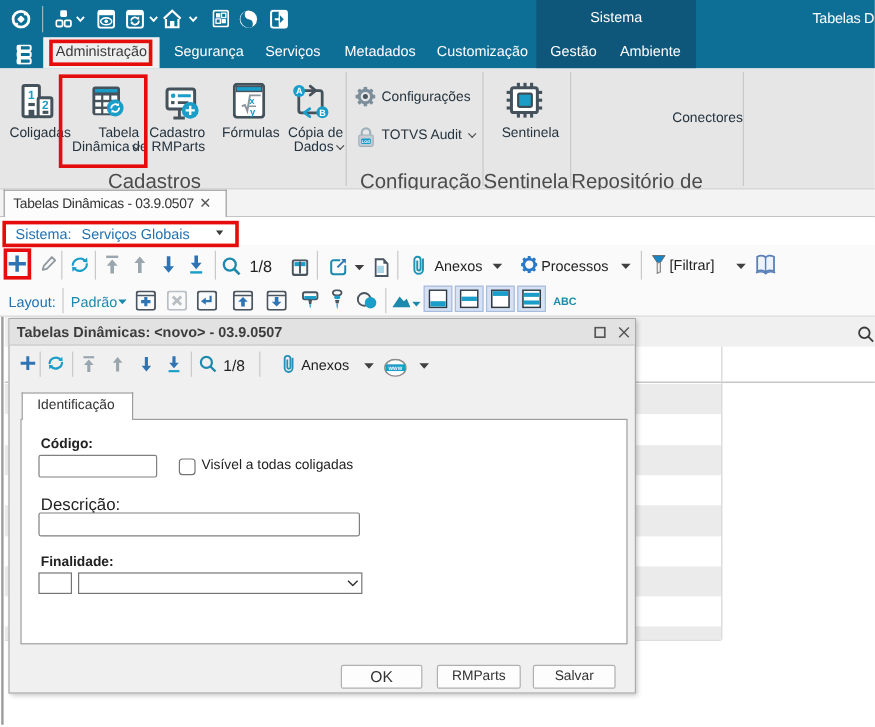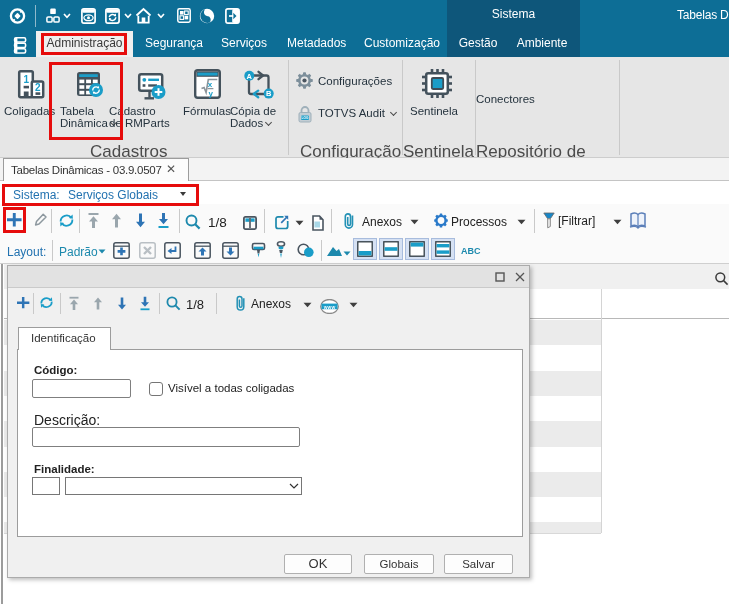--- a/index.html
+++ b/index.html
@@ -1,21 +1,21 @@
 <!DOCTYPE html>
 <html><head>
 <meta charset="utf-8">
 <style>
 *{margin:0;padding:0;box-sizing:border-box}
 html,body{width:729px;height:606px;overflow:hidden;background:#fff;
 font-family:"Liberation Sans",sans-serif;-webkit-font-smoothing:antialiased}
 .a{position:absolute}
 .redbox{position:absolute;border:3px solid #e60c0c;background:transparent;z-index:50}
 .sep1{position:absolute;width:1px;background:#c9c9c9}
-.icolbl{position:absolute;font-size:11.5px;color:#25333e;text-align:left;line-height:12.3px;white-space:nowrap}
+.icolbl{position:absolute;font-size:11.5px;color:#25333e;text-align:right;line-height:12.3px;white-space:nowrap}
 .chev{display:inline-block;width:5px;height:5px;border-right:1.6px solid #4a4a4a;border-bottom:1.6px solid #4a4a4a;transform:rotate(45deg);vertical-align:2.5px;margin-left:3px}
 .grplbl{position:absolute;font-size:17px;color:#4b4b4b;text-align:left}
 </style>
 </head>
 <body>
 
 <div class="a" style="left:0;top:0;width:729px;height:57px;background:#0d6e96"></div>
 <div class="a" style="left:447px;top:0;width:133px;height:57px;background:#0e567a"></div>
 <div class="a" style="left:447px;top:7px;width:133px;text-align:center;font-size:12px;color:#fff">Sistema</div>
 <div class="a" style="left:677px;top:8px;font-size:12px;color:#fff;white-space:nowrap;letter-spacing:-0.2px">Tabelas Dinâmicas</div>
@@ -423,20 +423,21 @@
 <div class="a" style="left:4px;top:320px;width:597px;height:25px;background:#ebebeb"></div>
 <div class="a" style="left:4px;top:371px;width:597px;height:25px;background:#ebebeb"></div>
 <div class="a" style="left:4px;top:421px;width:597px;height:26px;background:#ebebeb"></div>
 <div class="a" style="left:4px;top:472px;width:597px;height:25px;background:#ebebeb"></div>
 <div class="a" style="left:4px;top:522px;width:597px;height:11px;background:#ebebeb"></div>
 <div class="a" style="left:601px;top:289px;width:1px;height:244px;background:#d4d4d4"></div>
 <div class="a" style="left:4px;top:533px;width:597px;height:1px;background:#d8d8d8"></div>
 
 <div class="a" style="left:7px;top:265px;width:523px;height:313px;background:#f0f0f0;border:1px solid #ababab;box-shadow:2px 2px 4px rgba(0,0,0,.25)">
   <div class="a" style="left:0;top:0;width:521px;height:22px;background:#e2e2e2;border-bottom:1px solid #cacaca"></div>
+  <div class="a" style="left:6px;top:4px;font-size:12px;font-weight:bold;color:#3c3c3c;white-space:nowrap">Tabelas Dinâmicas: &lt;novo&gt; - 03.9.0507</div>
   <svg class="a" style="left:487px;top:6px" width="10" height="10" viewBox="0 0 10 10">
       <rect x="1" y="1" width="8" height="8" fill="none" stroke="#555" stroke-width="1.4"></rect>
     </svg>
   <svg class="a" style="left:507px;top:6px" width="10" height="10" viewBox="0 0 10 10">
       <line x1="1" y1="1" x2="9" y2="9" stroke="#555" stroke-width="1.2"></line>
       <line x1="9" y1="1" x2="1" y2="9" stroke="#555" stroke-width="1.2"></line>
     </svg>
   <svg class="a" style="left:9px;top:30px" width="13" height="14" viewBox="0 0 13 14">
    <path d="M5.2 1 h2.6 v4.7 H13 v2.6 H7.8 V13 H5.2 V8.3 H0 V5.7 h5.2 Z" fill="#2e74b5" transform="scale(0.95)"></path>
   </svg>
@@ -496,15 +497,15 @@
   <div class="a" style="left:26px;top:146px;font-size:14px;color:#222">Descrição:</div>
   <div class="a" style="left:24px;top:161px;width:268px;height:20px;background:#fff;border:1px solid #7f7f7f;border-radius:2px"></div>
   <div class="a" style="left:26px;top:197px;font-size:11.5px;font-weight:bold;color:#222">Finalidade:</div>
   <div class="a" style="left:24px;top:211px;width:28px;height:18px;background:#fff;border:1px solid #767676"></div>
   <div class="a" style="left:57px;top:211px;width:237px;height:18px;background:#fff;border:1px solid #767676"></div>
   <svg class="a" style="left:281px;top:217px" width="10" height="6" viewBox="0 0 10 6">
       <polyline points="1,1 5,5 9,1" fill="none" stroke="#333" stroke-width="1.2"></polyline>
     </svg>
 
   <div class="a" style="left:276px;top:288px;width:68px;height:20px;background:#fdfdfd;border:1px solid #b0b0b0;border-radius:2px;text-align:center;font-size:13px;color:#333;line-height:18px">OK</div>
-  <div class="a" style="left:356px;top:288px;width:70px;height:20px;background:#fdfdfd;border:1px solid #b0b0b0;border-radius:2px;text-align:center;font-size:11.5px;color:#333;line-height:18px">Globais</div>
+  <div class="a" style="left:356px;top:288px;width:70px;height:20px;background:#fdfdfd;border:1px solid #b0b0b0;border-radius:2px;text-align:center;font-size:11.5px;color:#333;line-height:18px">RMParts</div>
   <div class="a" style="left:436px;top:288px;width:69px;height:20px;background:#fdfdfd;border:1px solid #b0b0b0;border-radius:2px;text-align:center;font-size:11.5px;color:#333;line-height:18px">Salvar</div>
 </div>
 
 </body></html>

